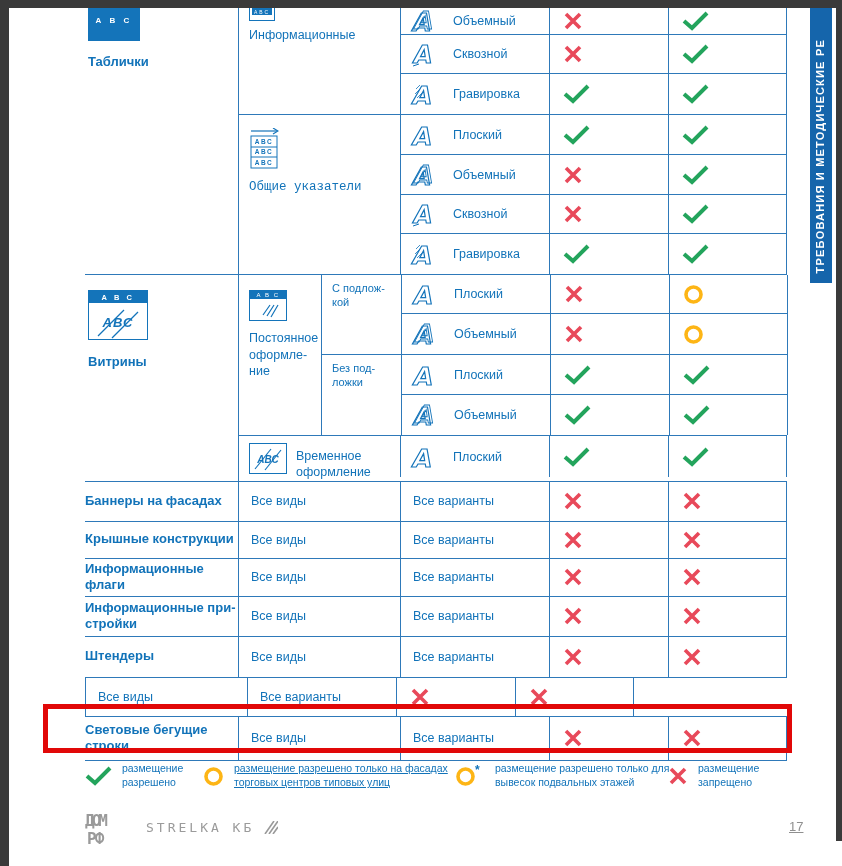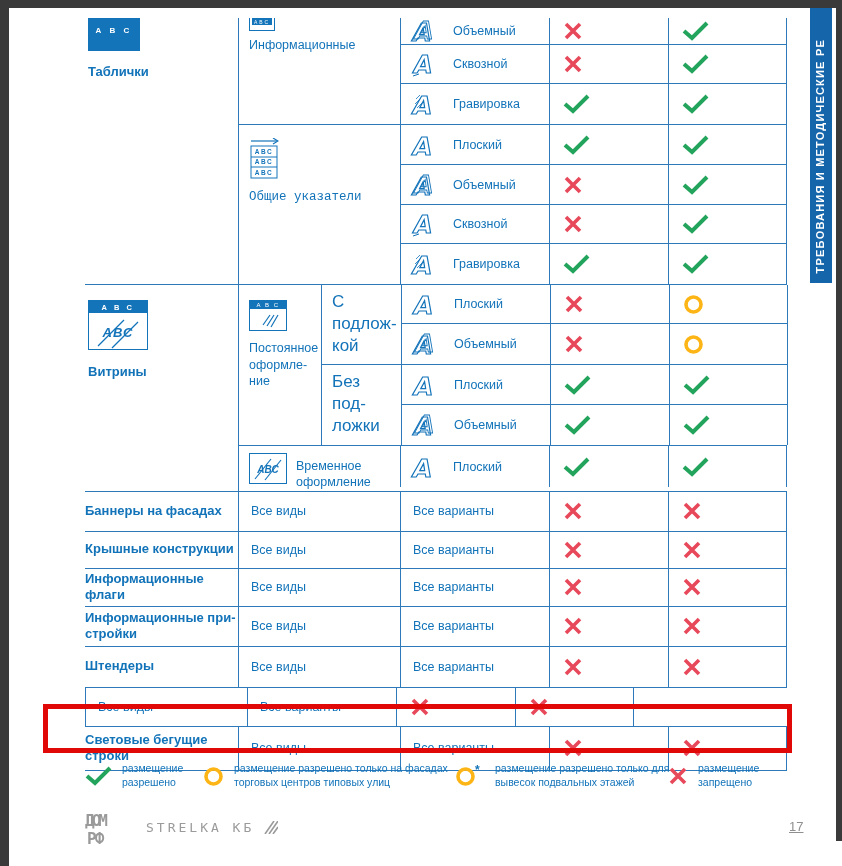--- a/index.html
+++ b/index.html
@@ -17,33 +17,33 @@
   body{font-family:"Liberation Sans",sans-serif;background:#fff;}
   .screen{position:relative;width:842px;height:866px;background:#fff;overflow:hidden;}
   .bar-top{position:absolute;left:0;top:0;width:842px;height:8px;background:var(--dark);z-index:6;}
   .bar-left{position:absolute;left:0;top:0;width:9px;height:866px;background:var(--dark);z-index:6;}
   .bar-right{position:absolute;left:836px;top:0;width:6px;height:841px;background:var(--dark);z-index:6;}
   .page{position:absolute;left:9px;top:8px;width:827px;height:858px;background:#fff;}
   .banner{position:absolute;left:810px;top:0;width:22px;height:283px;background:var(--banner);overflow:hidden;z-index:4;}
   .banner span{position:absolute;bottom:10px;left:4px;writing-mode:vertical-rl;transform:rotate(180deg);color:#fff;
     font-size:11px;font-weight:bold;letter-spacing:1.2px;white-space:nowrap;}
   
-  .tbl{position:absolute;left:85px;top:18px;width:702px;color:var(--blue);z-index:1;}
+  .tbl{position:absolute;left:85px;top:8px;width:702px;color:var(--blue);z-index:1;}
   .section{display:flex;border-bottom:1px solid var(--line);}
   .col1{width:153px;font-weight:bold;font-size:13px;line-height:1.25;}
   .groups{width:549px;display:flex;flex-direction:column;}
   .group{display:flex;border-left:1px solid var(--line);}
   .group.bline{border-bottom:1px solid var(--line);}
   .col2{width:162px;font-size:12.5px;line-height:1.3;padding:0 8px 0 10px;}
   .col2.narrow{width:82px;}
   .rows{flex:1;display:flex;flex-direction:column;}
   .rows > .trow:not(:last-child){border-bottom:1px solid var(--line);}
   .subgroup{display:flex;}
   .subgroup.bline{border-bottom:1px solid var(--line);}
-  .col3{width:80px;border-left:1px solid var(--line);font-size:17px;line-height:1.3;padding:6px 4px 0 10px;}
+  .col3{width:80px;border-left:1px solid var(--line);font-size:11px;line-height:1.3;padding:6px 4px 0 10px;}
   .subrows{flex:1;display:flex;flex-direction:column;}
   .subrows > .trow:not(:last-child){border-bottom:1px solid var(--line);}
   .trow{display:flex;}
   .cell-type{width:149px;border-left:1px solid var(--line);display:flex;align-items:center;padding-left:8px;font-size:12.5px;}
   .cell-type .tlabel{margin-left:16px;}
   .cell-status{width:119px;border-left:1px solid var(--line);display:flex;align-items:center;padding-left:13px;}
   .cell-status.last{border-right:1px solid var(--line);}
   .h27{height:27px}.h37{height:37px}.h38{height:38px}.h39{height:39px}.h40{height:40px}.h41{height:41px}.h44{height:44px}
   
   .srow{display:flex;border-bottom:1px solid var(--line);}
@@ -630,21 +630,21 @@
           </svg>
         </span>
       <span class="ltext" style="width:78px;">размещение разрешено</span>
     </div>
     <div class="litem" style="left:118px;">
       <span class="mark">
           <svg width="21" height="21" viewBox="0 0 21 21">
             <circle cx="10.5" cy="10.5" r="7.5" fill="none" stroke="#fdb515" stroke-width="3.6"></circle>
           </svg>
         </span>
-      <span class="ltext" style="width:248px;">размещение разрешено только на фасадах торговых центров типовых улиц</span>
+      <span class="ltext" style="width:248px;text-decoration:underline;">размещение разрешено только на фасадах торговых центров типовых улиц</span>
     </div>
     <div class="litem" style="left:370px;">
       <span class="mark">
           <svg width="30" height="22" viewBox="0 0 30 22">
             <circle cx="10.5" cy="11.5" r="7.5" fill="none" stroke="#fdb515" stroke-width="3.6"></circle>
             <text x="20" y="9" font-size="12" font-weight="bold" fill="#1273b9" font-family="Liberation Sans, sans-serif">*</text>
           </svg>
         </span>
       <span class="ltext" style="width:182px;">размещение разрешено только для вывесок подвальных этажей</span>
     </div>

